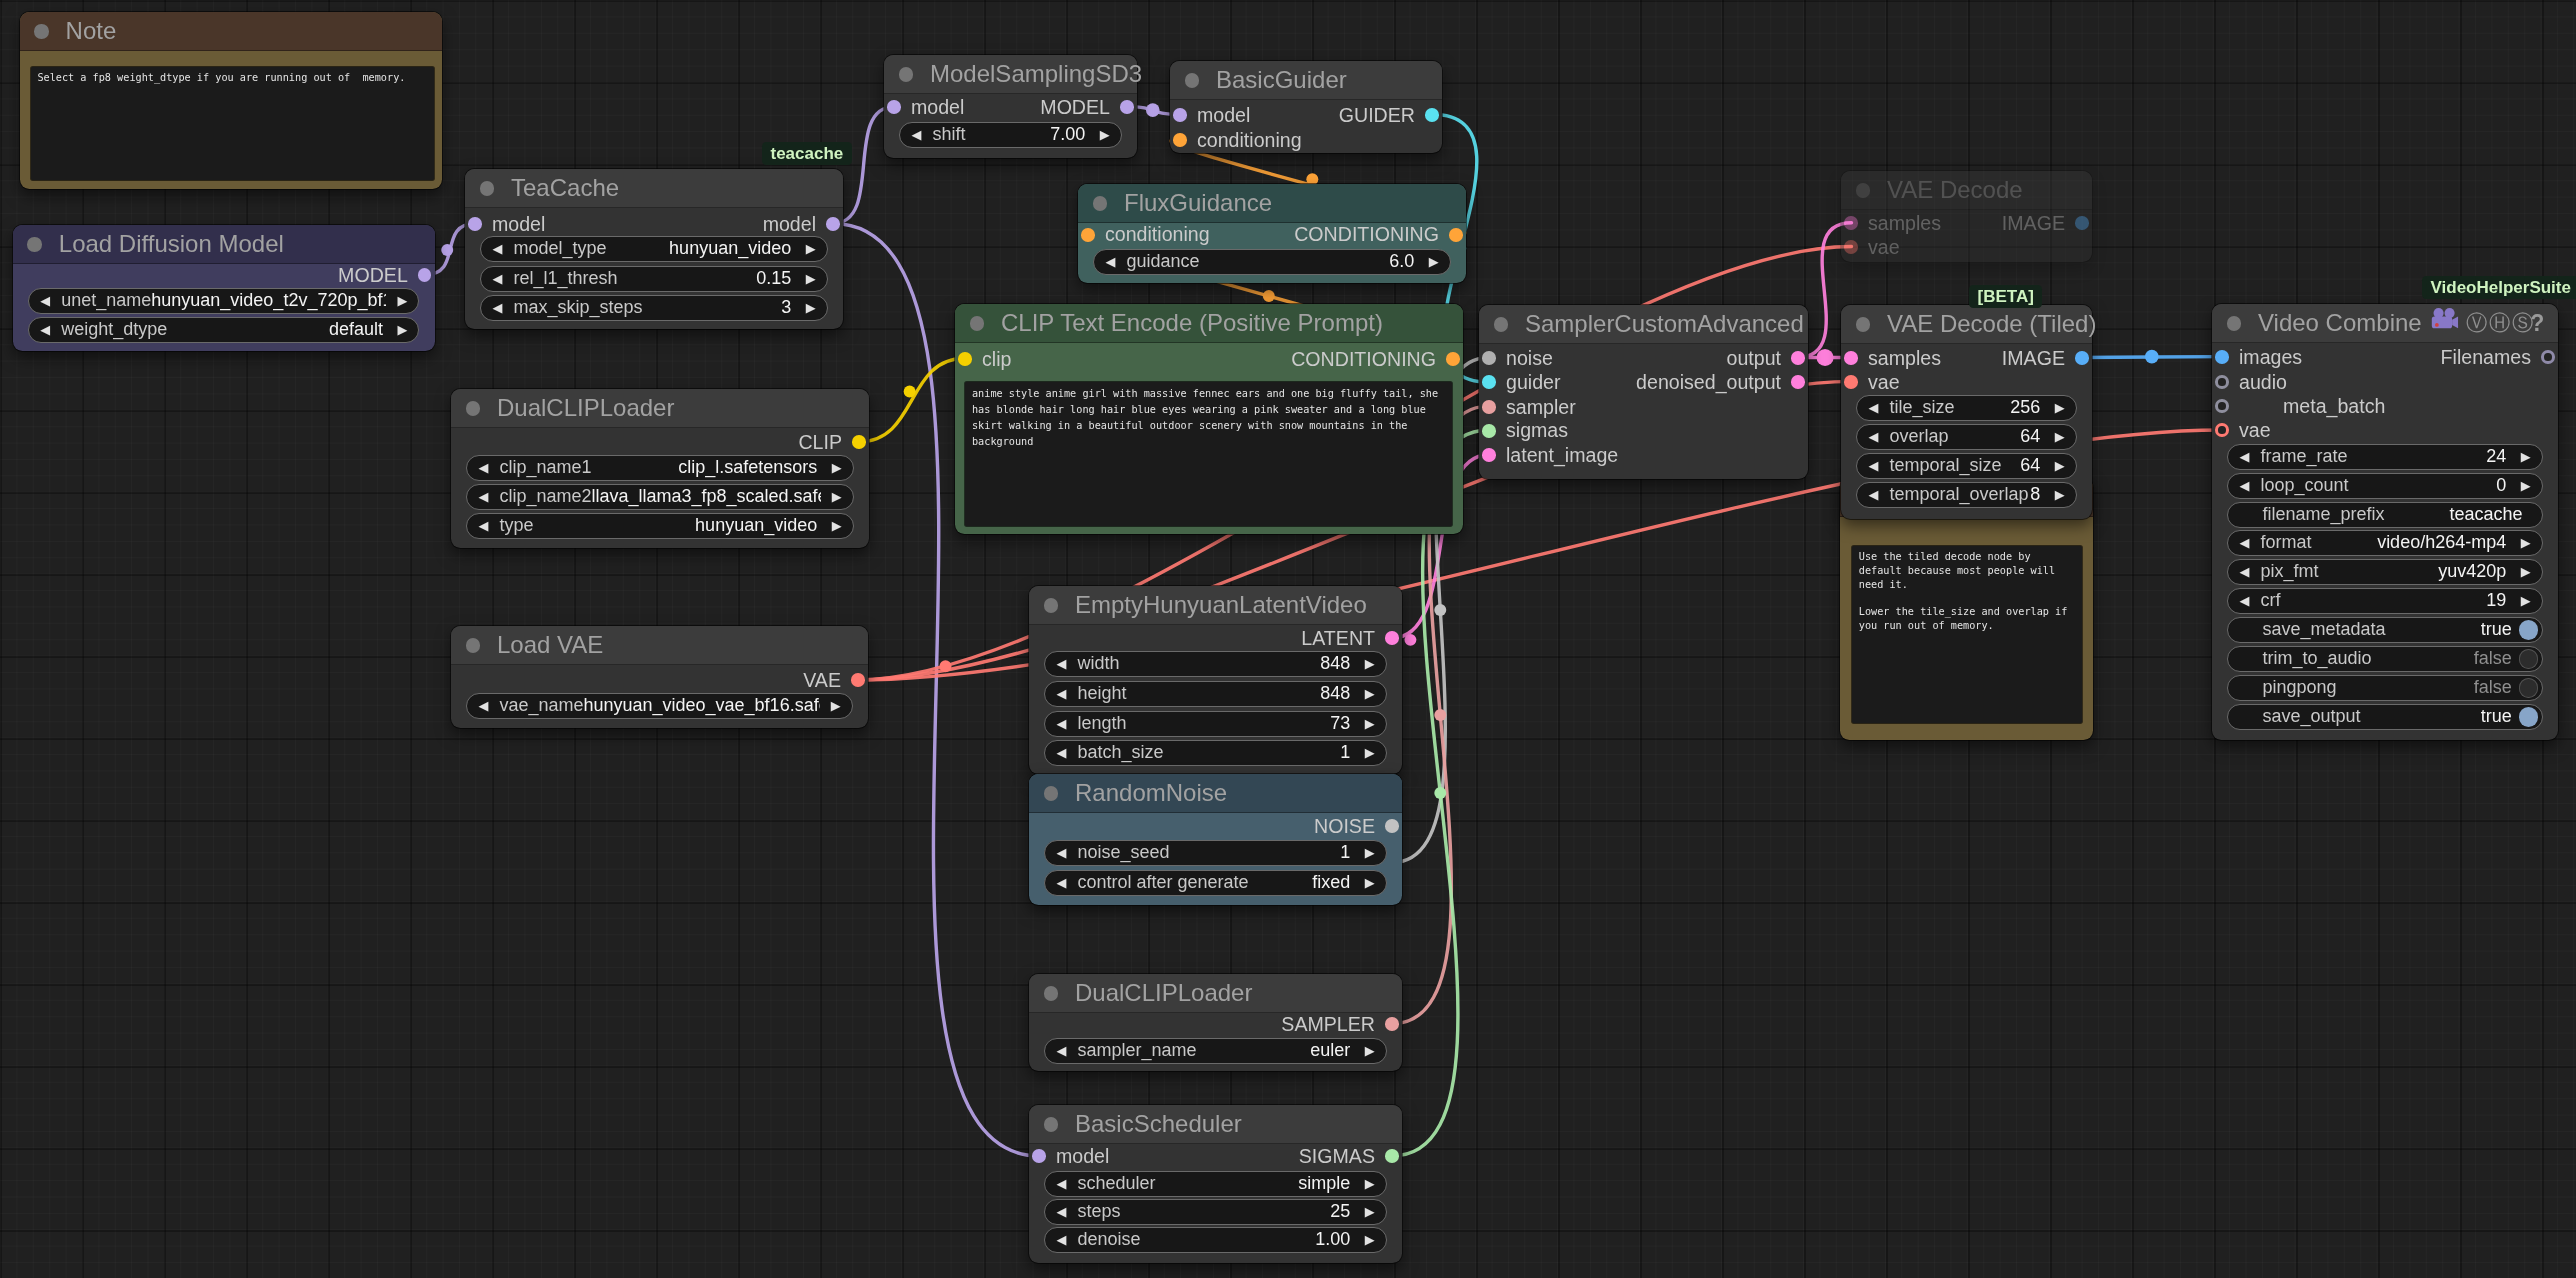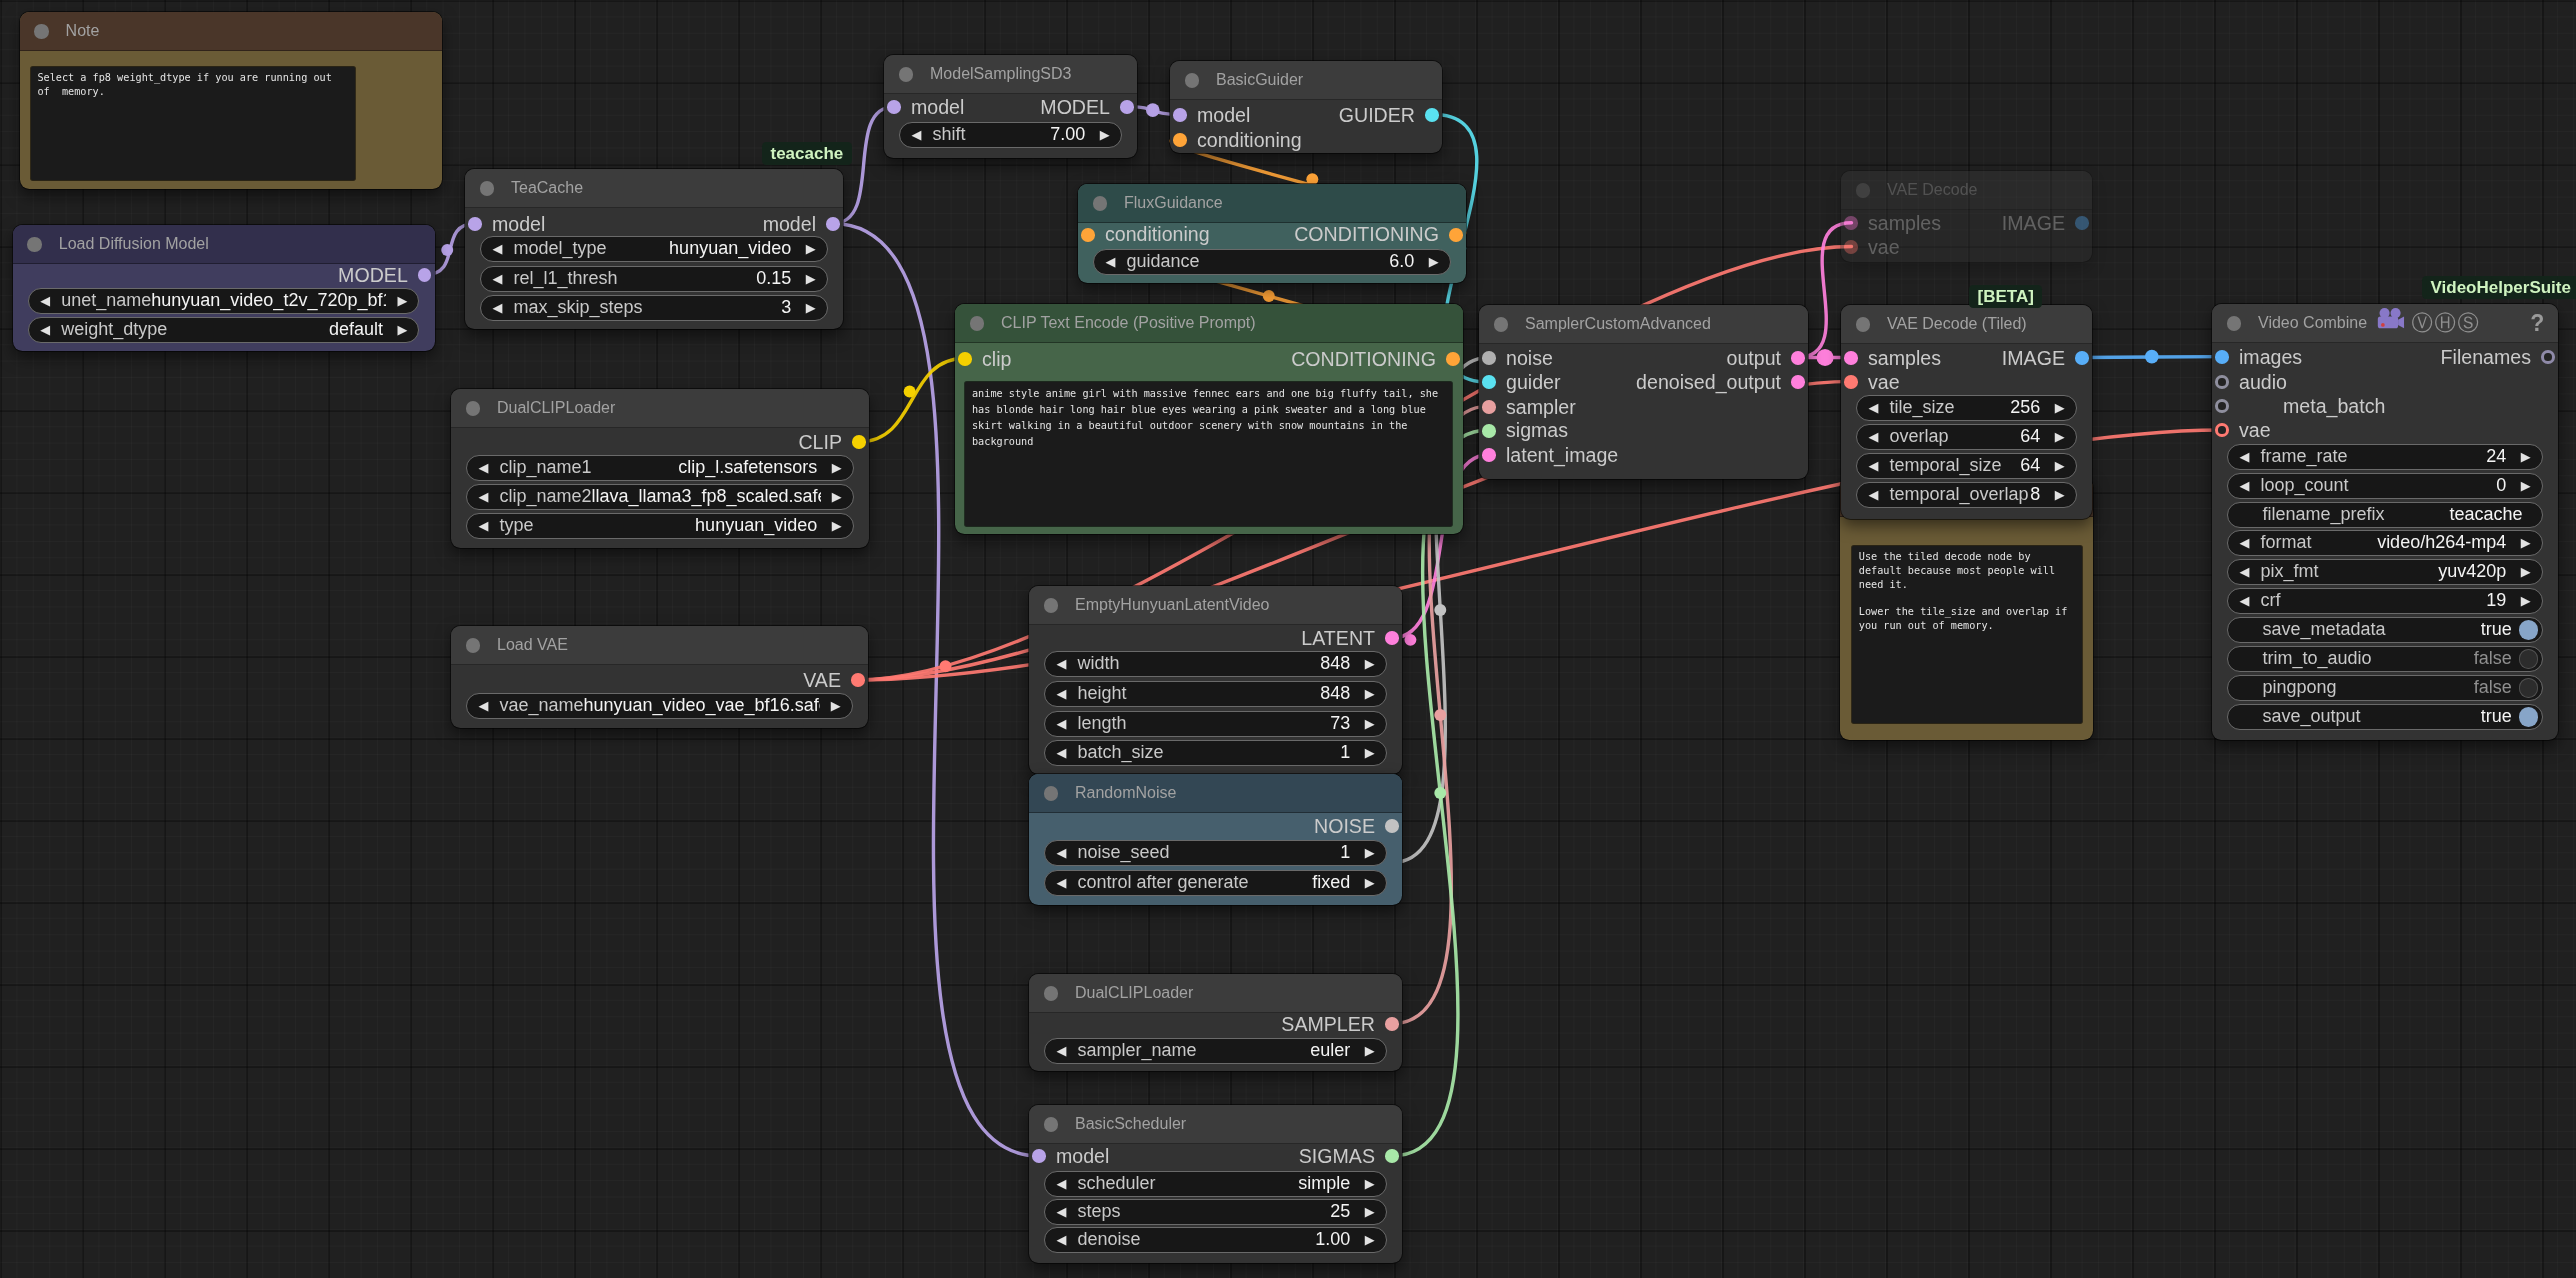--- a/index.html
+++ b/index.html
@@ -10,21 +10,21 @@
       linear-gradient(90deg,rgba(0,0,0,.30) 1.7px,transparent 1.7px),
       linear-gradient(rgba(255,255,255,.022) 0.9px,transparent 0.9px),
       linear-gradient(90deg,rgba(255,255,255,.022) 0.9px,transparent 0.9px);
     background-size:82px 82px,82px 82px,16.4px 16.4px,16.4px 16.4px;}
   #wires{position:absolute;left:0;top:0;z-index:1;}
   .node{position:absolute;z-index:2;border-radius:9.4px;background:var(--bc);
     box-shadow:0 0 0 0.9px rgba(0,0,0,.55),0 6.8px 15.4px rgba(0,0,0,.5);}
   .nheader{position:absolute;left:0;top:0;right:0;height:39px;background:var(--hc);
     border-radius:9.4px 9.4px 0 0;border-bottom:1.7px solid rgba(0,0,0,.35);box-sizing:border-box;}
   .ndot{position:absolute;left:14.5px;top:12px;width:14.5px;height:14.5px;border-radius:50%;background:#757575;}
-  .ntitle{position:absolute;left:46px;top:0;line-height:38px;font-size:16px;color:#a2a2a2;white-space:nowrap;}
+  .ntitle{position:absolute;left:46px;top:0;line-height:38px;font-size:24px;color:#a2a2a2;white-space:nowrap;}
   .vhs{color:#8f8f8f;font-size:21.3px;margin-left:6.8px;letter-spacing:1.7px;}
   .cam{display:inline-block;vertical-align:-2.6px;margin-left:8.5px;}
   .nhelp{position:absolute;right:13.7px;top:0;line-height:38px;font-size:23px;color:#9a9a9a;font-weight:bold;}
   .sdot{position:absolute;width:13.7px;height:13.7px;border-radius:50%;background:var(--c);box-sizing:border-box;}
   .sdot.ring{background:#232323;border:3px solid var(--c);}
   .slabel{position:absolute;height:24px;line-height:24px;font-size:19.6px;color:#cbcbcb;white-space:nowrap;}
   .slabel.out{text-align:right;}
   .widget{position:absolute;left:15.4px;right:15.4px;height:25.6px;border:0.9px solid #6a6a6a;border-radius:13.7px;
     background:#171717;display:flex;align-items:center;font-size:18px;color:#c9c9c9;box-sizing:border-box;}
   .warr{width:32px;text-align:center;color:#e2e2e2;font-size:12.8px;line-height:24px;flex:0 0 auto;}
@@ -81,21 +81,21 @@
       <circle cx="2139" cy="419" r="10" fill="#ff80dc"></circle>
       <path d="M 2106 419 C 2186 419, 2090 261, 2170 261" stroke="#ff80dc" stroke-width="4" fill="none" opacity="0.92" stroke-linecap="round"></path>
       <path d="M 2440 419 C 2520 419, 2524 418, 2604 418" stroke="#58aef8" stroke-width="4" fill="none" opacity="0.92" stroke-linecap="round"></path>
       <circle cx="2522" cy="418" r="8" fill="#58aef8"></circle>
     </svg>
 <div class="node" style="left: 19.6px; top: 12px; width: 422px; height: 177px; --hc: #4a3629; --bc: #6a5b36;">
       <div class="nheader">
         <span class="ndot"></span>
         <span class="ntitle">Note</span>
       </div>
-      <div class="tbox note" style="left: 11px; top: 55px; width: 324px; height: 113px;">Select a fp8 weight_dtype if you are running out of  memory.</div>
+      <div class="tbox note" style="left: 11px; top: 55px; width: 403px; height: 113px;">Select a fp8 weight_dtype if you are running out of  memory.</div>
     </div>
     <div class="node" style="left: 12.8px; top: 225px; width: 422px; height: 126px; --hc: #322f4c; --bc: #403d5e;">
       <div class="nheader">
         <span class="ndot"></span>
         <span class="ntitle">Load Diffusion Model</span>
       </div>
       <span class="sdot" style="--c: #b8a3e8; right: 3.4px; top: 43px;"></span>
       <span class="slabel out" style="right: 27px; top: 38px;">MODEL</span>
       <div class="widget" style="top: 63px;">
         <span class="warr">◀</span>

